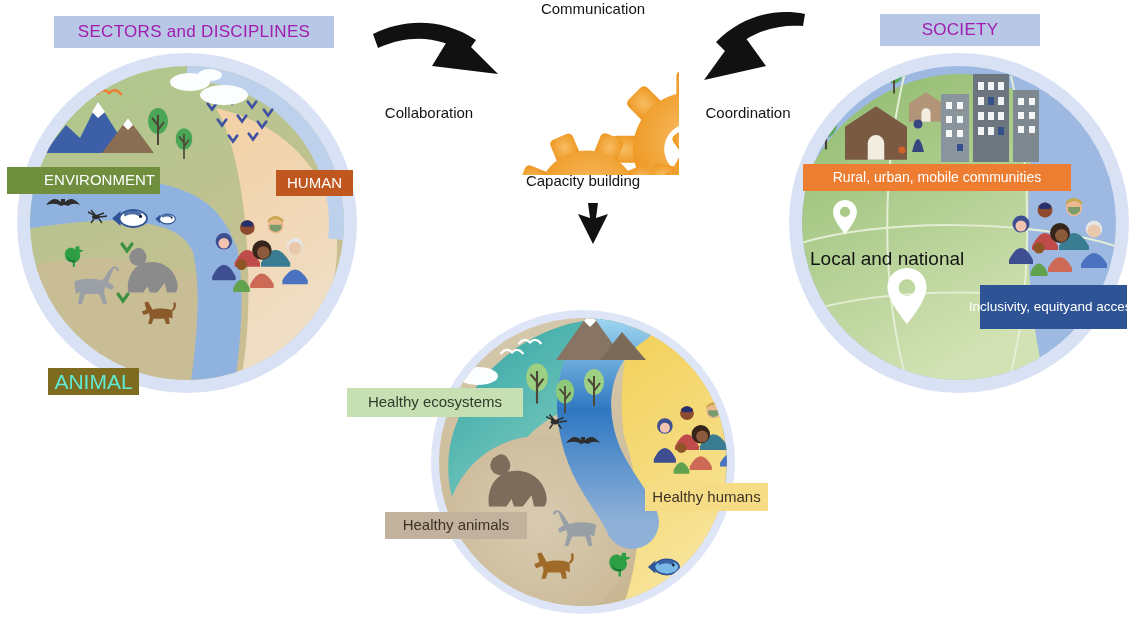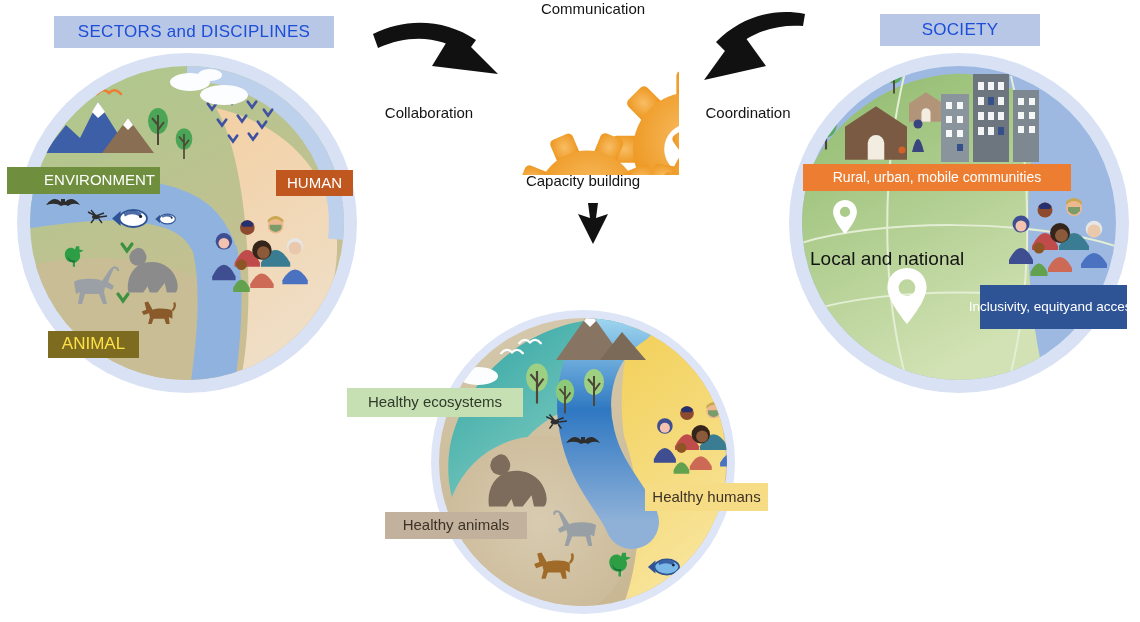--- a/index.html
+++ b/index.html
@@ -1,25 +1,25 @@
 <!DOCTYPE html>
 <html><head>
 <meta charset="utf-8">
 <style>
   html,body{margin:0;padding:0;background:#fff;}
   #canvas{position:relative;width:1140px;height:622px;background:#fff;overflow:hidden;
           font-family:"Liberation Sans", sans-serif;}
   .abs{position:absolute;}
   .lbl{position:absolute;font-weight:normal;display:flex;align-items:center;justify-content:center;
        line-height:1.1;white-space:nowrap;}
-  .hdr{background:#b7c7e5;color:#1d4ed8;font-size:17px;letter-spacing:.3px;}
+  .hdr{background:#b7c7e5;color:#a21caf;font-size:17px;letter-spacing:.3px;}
   .gearlbl{color:#141414;font-size:15px;}
   .env{background:#6f8f3f;color:#fff;font-size:15px;padding-left:32px;}
   .hum{background:#c0571e;color:#fff;font-size:15px;}
-  .ani{background:#7d6b1f;color:#fde047;font-size:17px;}
+  .ani{background:#7d6b1f;color:#5eead4;font-size:21px;margin-top:37px;}
   .eco{background:#c6e0b4;color:#2f3b2a;font-size:15px;}
   .han{background:#c2b19c;color:#3c3226;font-size:15px;}
   .hhu{background:#f7dc86;color:#3c3226;font-size:15px;}
   .orb{background:#ed7d31;color:#fff;font-size:14px;}
   .nvb{background:#2f5496;color:#fff;font-size:13.5px;}
   .soctxt{color:#141414;font-size:19px;}
 </style>
 </head>
 <body>
 

